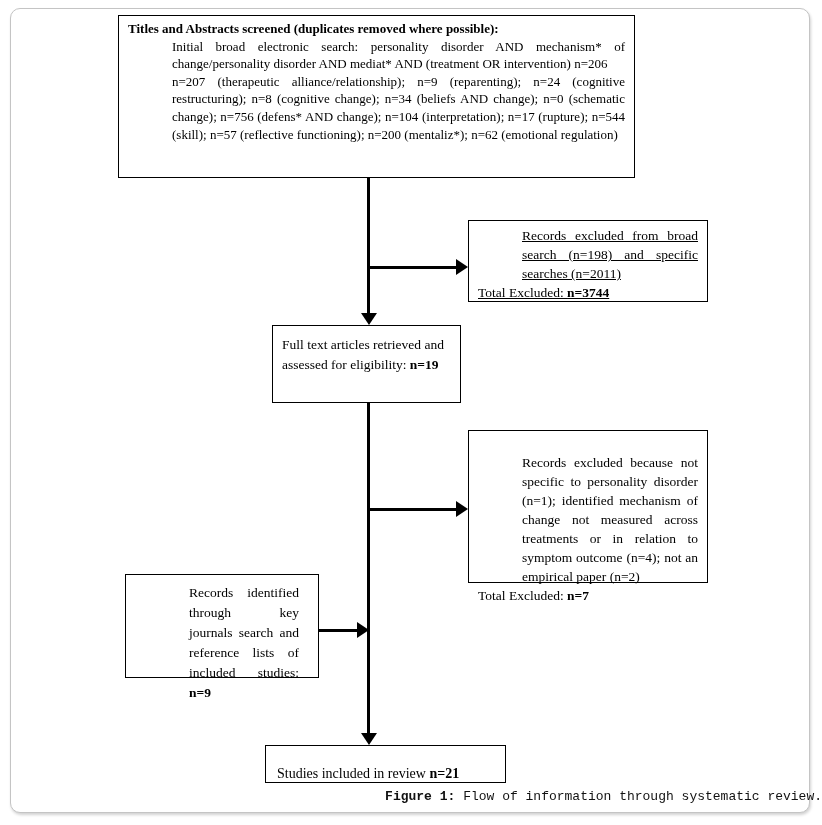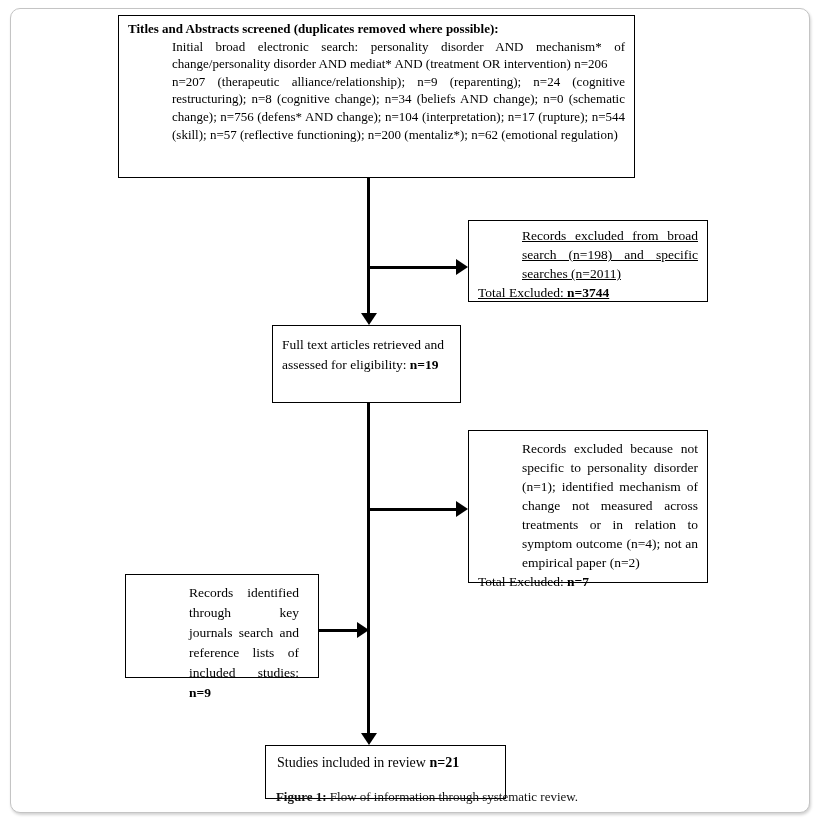--- a/index.html
+++ b/index.html
@@ -49,30 +49,30 @@
     padding: 5px 9px;
     text-decoration: underline;
   }
   #box-fulltext {
     left: 272px; top: 325px; width: 189px; height: 78px;
     padding: 9px 9px;
     line-height: 20px;
   }
   #box-excluded-specific {
     left: 468px; top: 430px; width: 240px; height: 153px;
-    padding: 8px 9px;
+    padding: 22px 9px;
   }
   #box-journals {
     left: 125px; top: 574px; width: 194px; height: 104px;
     padding: 8px 19px;
     line-height: 20px;
   }
   #box-included {
-    left: 265px; top: 745px; width: 241px; height: 54px;
-    padding: 7px 11px;
+    left: 265px; top: 745px; width: 241px; height: 23px;
+    padding: 18px 11px;
     font-size: 14px;
   }
 
   .conn {
     position: absolute;
     background: #000000;
   }
   .arrow-down {
     position: absolute;
     width: 0; height: 0;
@@ -85,22 +85,22 @@
     width: 0; height: 0;
     border-top: 8px solid transparent;
     border-bottom: 8px solid transparent;
     border-left: 12px solid #000000;
   }
 
   #caption {
     position: absolute;
     left: 0; right: 0;
     top: 789px;
-    text-align: center;
-    font-family: Liberation Serif, serif;
+    text-align: right;
+    font-family: Liberation Mono, monospace;
     font-size: 13px;
     color: #111111;
     margin-left: 32px;
   }
 </style>
 </head>
 <body>
 
 <div id="stage">
 

